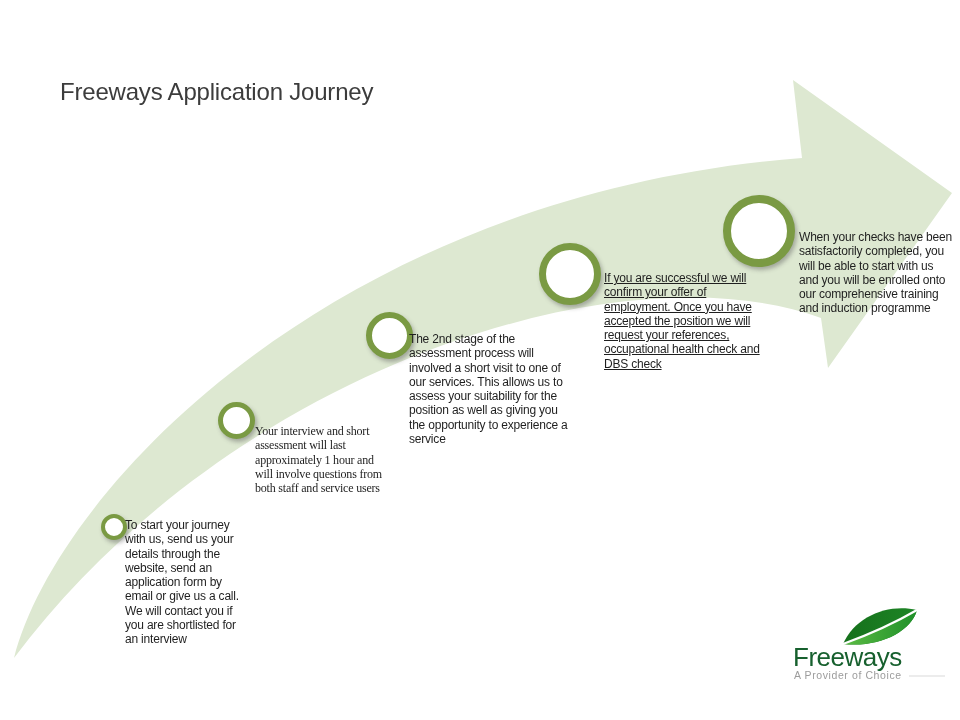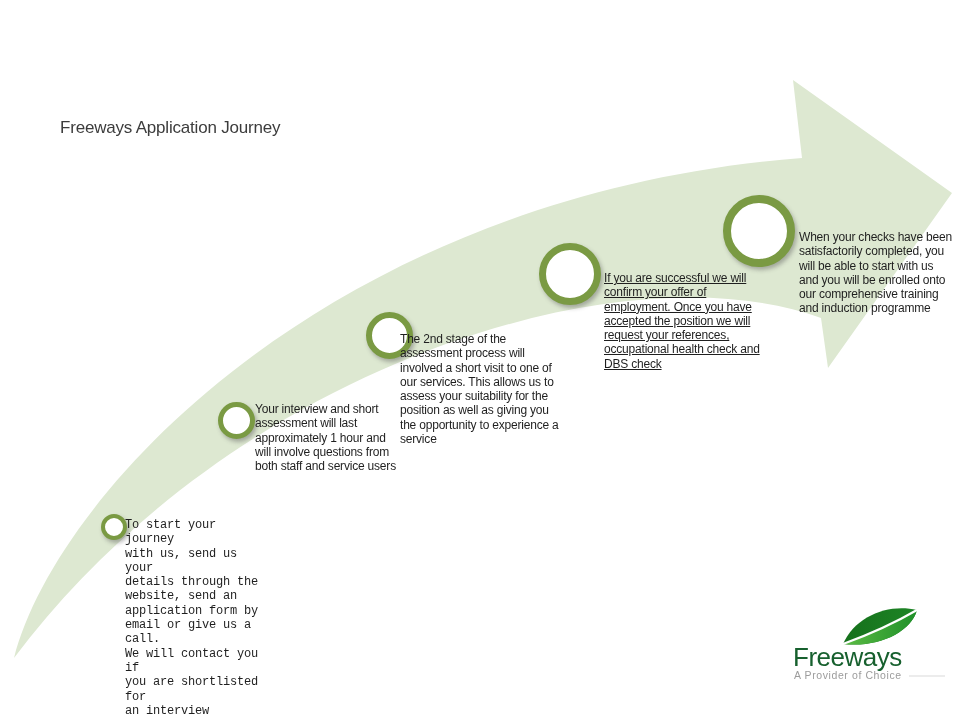--- a/index.html
+++ b/index.html
@@ -3,41 +3,40 @@
 <meta charset="utf-8">
 <style>
   html,body{margin:0;padding:0;background:#ffffff;}
   .slide{
     position:relative;width:960px;height:720px;background:#ffffff;overflow:hidden;
     font-family:"Liberation Sans",sans-serif;
   }
   .arrow-svg{position:absolute;left:0;top:0;}
   .arrow-body{fill:var(--arrow-fill,#dde8d1);}
   .page-title{
-    position:absolute;left:60px;top:78px;font-size:17px;letter-spacing:-0.2px;
+    position:absolute;left:60px;top:78px;font-size:24px;letter-spacing:-0.2px;
     color:var(--title-text,#3c3c3c);
-    margin-top:40px;
   }
   .milestone{
     position:absolute;border-radius:50%;background:#ffffff;box-sizing:border-box;
     border-style:solid;border-color:var(--ring,#7a9a43);
     box-shadow:2px 3px 4px rgba(90,90,90,.45);
   }
   .m1{left:101px;top:514px;width:26px;height:26px;border-width:4px;}
   .m2{left:218px;top:402px;width:37px;height:37px;border-width:5px;}
   .m3{left:366px;top:312px;width:47px;height:47px;border-width:6px;}
   .m4{left:539px;top:243px;width:62px;height:62px;border-width:7px;}
   .m5{left:723px;top:195px;width:72px;height:72px;border-width:8px;}
   .stage-text{
     position:absolute;font-size:12px;line-height:14.3px;letter-spacing:-0.2px;
     color:var(--body-text,#1f1f1f);white-space:pre-line;
   }
-  .t1{left:125px;top:518px;width:140px;font-family:Liberation Mono, monospace;}
-  .t2{left:255px;top:402px;width:170px;}
-  .t3{left:400px;top:332px;width:180px;}
+  .t1{left:125px;top:518px;width:140px;}
+  .t2{left:255px;top:424px;width:170px;font-family:Liberation Serif, serif;}
+  .t3{left:409px;top:332px;width:180px;}
   .t4{left:604px;top:271px;width:180px;text-decoration:underline;}
   .t5{left:799px;top:230px;width:175px;}
   .logo{position:absolute;left:793px;top:600px;width:155px;height:90px;}
   .logo-name{fill:var(--logo-green-dark,#17602e);font-family:"Liberation Sans",sans-serif;
     font-size:26px;letter-spacing:-0.5px;}
   .logo-tagline{fill:var(--tagline-gray,#9c9c9c);font-family:"Liberation Sans",sans-serif;
     font-size:10.5px;letter-spacing:0.6px;}
   .leaf-dark{fill:url(#leafDarkGrad);}
   .leaf-light{fill:url(#leafLightGrad);}
   .stop-d1{stop-color:#15701b;} .stop-d2{stop-color:#1e8526;}

